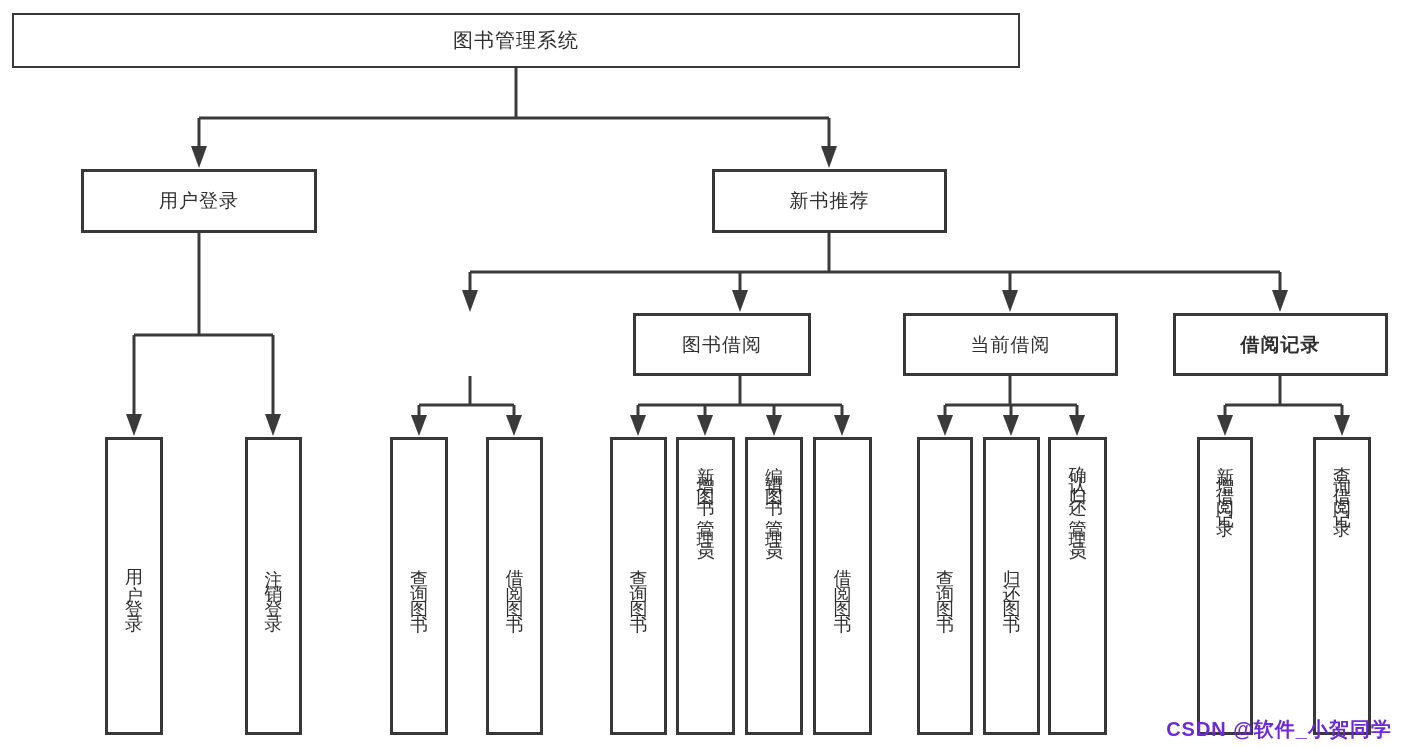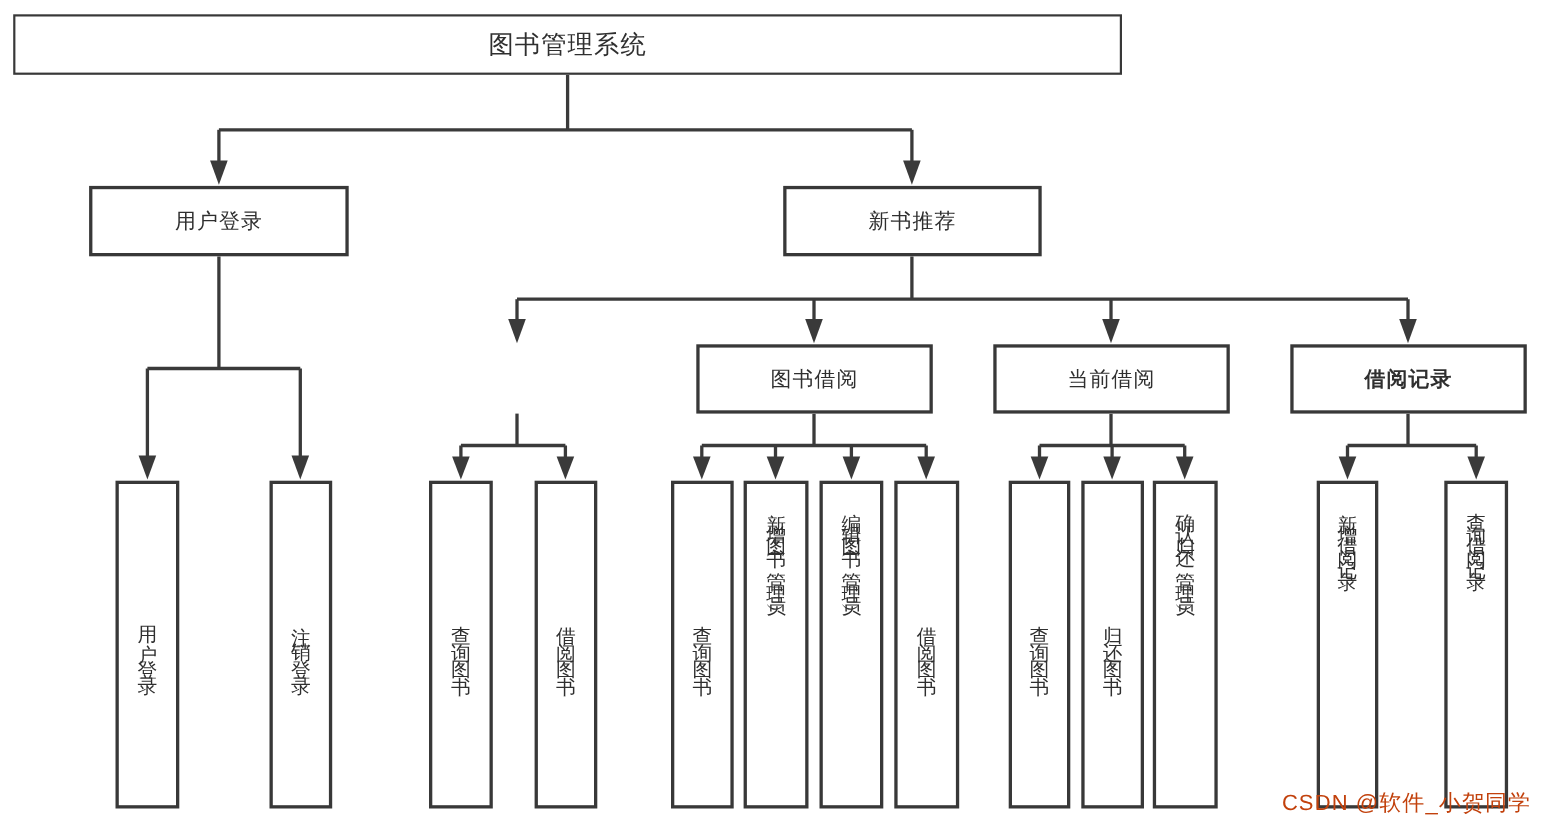--- a/index.html
+++ b/index.html
@@ -31,44 +31,45 @@
     display: flex;
     align-items: center;
     justify-content: center;
     font-size: 19px;
     letter-spacing: 1px;
     z-index: 2;
     white-space: nowrap;
   }
   .node.root {
     border-width: 2px;
-    font-size: 23px;
+    font-size: 20px;
   }
   
   .vnode {
     writing-mode: vertical-rl;
     text-orientation: mixed;
     letter-spacing: 0.85em;
     font-size: 18px;
     line-height: 1;
     white-space: nowrap;
   }
   .vnode.long {
     letter-spacing: 0.6em;
     justify-content: flex-start;
     padding-top: 12px;
   }
   #watermark {
     position: absolute;
     right: 13px;
     bottom: 4px;
     font-size: 20px;
-    color: #c2410c;
+    color: #6d28d9;
     letter-spacing: 1px;
     z-index: 3;
+    font-weight: bold;
   }
 </style>
 </head>
 <body>
 
 <div id="canvas">
 
   <svg id="wires" viewBox="0 0 1405 747" xmlns="http://www.w3.org/2000/svg">
     <g stroke="#3a3a3a" stroke-width="3" fill="none">
 
@@ -140,21 +141,21 @@
       <polygon points="1217,415 1233,415 1225,436"></polygon>
       <polygon points="1334,415 1350,415 1342,436"></polygon>
     </g>
   </svg>
 
   <div class="node root" style="left:12px; top:13px; width:1008px; height:55px;">图书管理系统</div>
 
   <div class="node" style="left:81px; top:169px; width:236px; height:64px;">用户登录</div>
   <div class="node" style="left:712px; top:169px; width:235px; height:64px;">新书推荐</div>
 
-  <div class="node" style="left:633px; top:313px; width:215px; height:63px;">图书借阅</div>
+  <div class="node" style="left:633px; top:313px; width:178px; height:63px;">图书借阅</div>
   <div class="node" style="left:903px; top:313px; width:215px; height:63px;">当前借阅</div>
   <div class="node" style="left:1173px; top:313px; width:215px; height:63px;font-weight:bold;">借阅记录</div>
 
   <div class="node vnode" style="left:105px; top:437px; width:58px; height:298px;">用户登录</div>
   <div class="node vnode" style="left:245px; top:437px; width:57px; height:298px;">注销登录</div>
 
   <div class="node vnode" style="left:390px; top:437px; width:58px; height:298px;">查询图书</div>
   <div class="node vnode" style="left:486px; top:437px; width:57px; height:298px;">借阅图书</div>
 
   <div class="node vnode" style="left:610px; top:437px; width:57px; height:298px;">查询图书</div>

